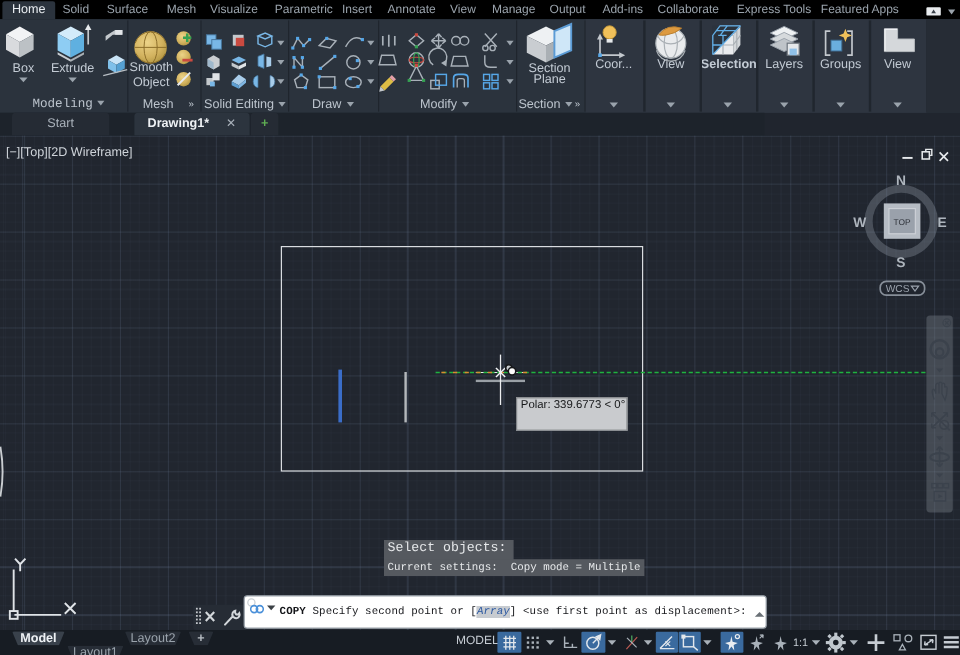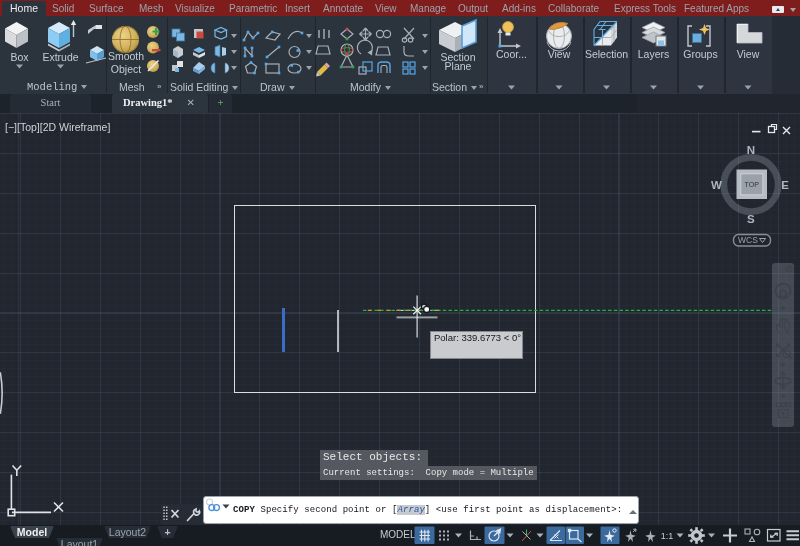--- a/index.html
+++ b/index.html
@@ -1,30 +1,30 @@
 <!DOCTYPE html>
 <html><head>
 <meta charset="utf-8">
 <style>
 * { margin:0; padding:0; box-sizing:border-box; }
 html,body { width:800px; height:546px; background:#20252e; font-family:"Liberation Sans",sans-serif; overflow:hidden; }
 #page { position:relative; width:800px; height:546px; }
 .abs { position:absolute; }
 
-#menubar { position:absolute; left:0; top:0; width:800px; height:16px; background:#7f1d1d; }
+#menubar { position:absolute; left:0; top:0; width:800px; height:16px; background:#000000; }
 .mitem { position:absolute; top:2.5px; font-size:10px; color:#9aa3ac; white-space:nowrap; }
 #hometab { position:absolute; left:2px; top:1px; width:44px; height:15px; background:#2b333d; border-radius:2px 2px 0 0; color:#e9edf1; font-size:10.5px; text-align:center; line-height:14px; }
 
 #ribbon { position:absolute; left:0; top:16px; width:800px; height:78px; background:#2b333d; }
 #ribbon .sep { position:absolute; top:1px; width:1px; height:76px; background:#1f252d; }
 .plabel { position:absolute; font-size:10.5px; color:#bcc4cd; white-space:nowrap; }
 .dn { display:inline-block; width:0; height:0; border-left:3.5px solid transparent; border-right:3.5px solid transparent; border-top:4px solid #9aa3ac; vertical-align:middle; margin-left:4px; }
 .biglabel { position:absolute; font-size:10.5px; color:#c3cbd4; text-align:center; white-space:nowrap; }
 
-#filetabs { position:absolute; left:0; top:94px; width:637px; height:19px; background:#1d232b;font-family:Liberation Serif, serif; }
+#filetabs { position:absolute; left:0; top:94px; width:637px; height:19px; background:#1d232b; }
 .ftab { position:absolute; top:0; height:19px; font-size:10.5px; border-radius:3px 3px 0 0; }
 
 #canvas { position:absolute; left:0; top:113px; width:800px; height:412px; overflow:hidden;
 background-color:#21262f;
 background-image:
  repeating-linear-gradient(to right, rgba(130,150,185,0.13) 0 1px, transparent 1px 39.9px),
  repeating-linear-gradient(to bottom, rgba(130,150,185,0.13) 0 1px, transparent 1px 39.9px),
  repeating-linear-gradient(to right, rgba(130,150,185,0.035) 0 1px, transparent 1px 7.98px),
  repeating-linear-gradient(to bottom, rgba(130,150,185,0.035) 0 1px, transparent 1px 7.98px);
 background-position: 20.1px 0, 0 0.1px, 4.1px 0, 0 0.1px; }
@@ -298,21 +298,21 @@
   </svg>
 
   <div class="biglabel" style="left:4px; top:35px; width:31px;">Box</div>
   <div class="biglabel" style="left:38px; top:35px; width:45px;">Extrude</div>
   <div class="biglabel" style="left:102px; top:34px; width:48px;">Smooth</div>
   <div class="biglabel" style="left:102px; top:47px; width:48px;">Object</div>
   <div class="biglabel" style="left:434px; top:34.5px; width:48px;">Section</div>
   <div class="biglabel" style="left:434px; top:44px; width:48px;">Plane</div>
   <div class="biglabel" style="left:491px; top:32px; width:41px;">Coor...</div>
   <div class="biglabel" style="left:538px; top:32px; width:42px;">View</div>
-  <div class="biglabel" style="left:584px; top:32px; width:45px;">Selection</div>
+  <div class="biglabel" style="left:584px; top:32px; width:45px;font-weight:bold;">Selection</div>
   <div class="biglabel" style="left:632px; top:32px; width:43px;">Layers</div>
   <div class="biglabel" style="left:679px; top:32px; width:43px;">Groups</div>
   <div class="biglabel" style="left:727px; top:32px; width:42px;">View</div>
   <svg class="abs" style="left:0; top:0;" width="800" height="78" viewBox="0 0 800 78">
     <g fill="#9aa3ac">
       <polygon points="16,48.5 23,48.5 19.5,52.5"></polygon>
       <polygon points="57,48.5 64,48.5 60.5,52.5"></polygon>
       <polygon points="508,69.5 515,69.5 511.5,73.5"></polygon>
       <polygon points="555.5,69.5 562.5,69.5 559,73.5"></polygon>
       <polygon points="603,69.5 610,69.5 606.5,73.5"></polygon>

